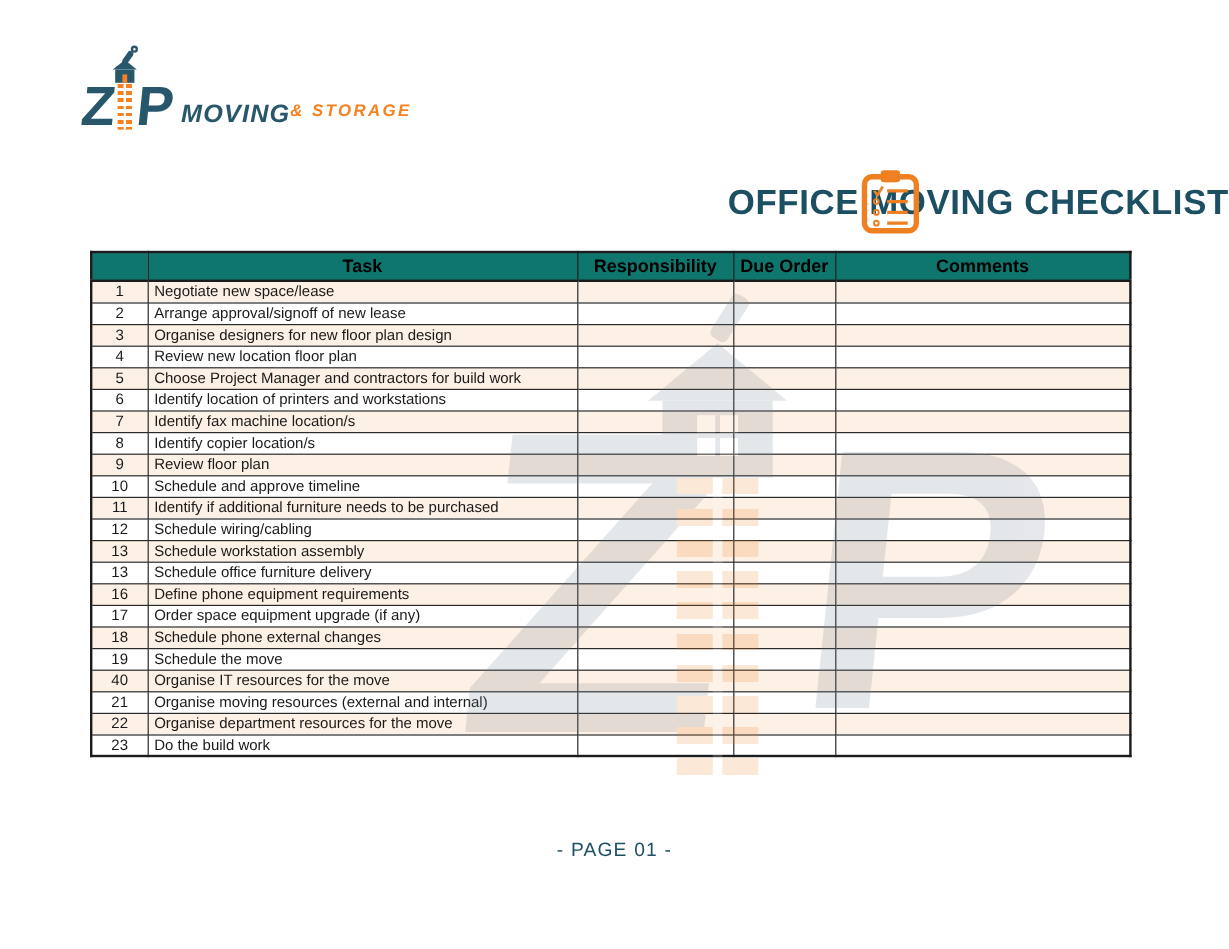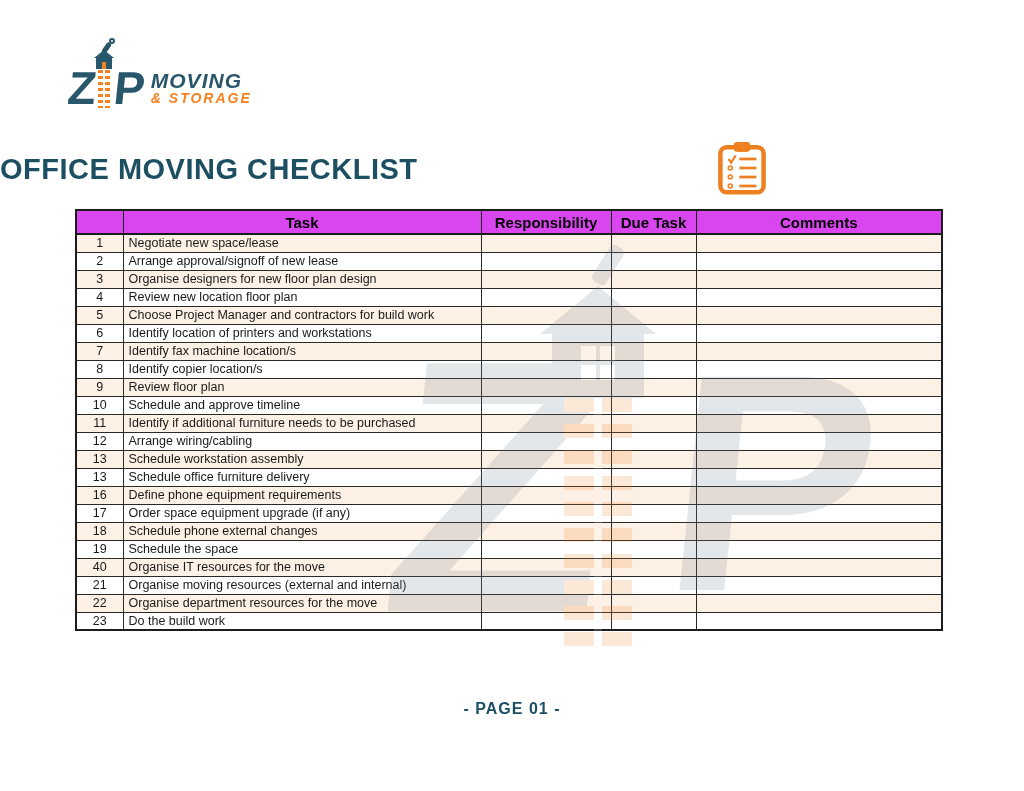--- a/index.html
+++ b/index.html
@@ -51,34 +51,34 @@
     background: #f58220;
   }
   .zip-teeth {
     position: absolute; left: 2px; top: 24px; width: 12px; height: 38px;
     background: repeating-linear-gradient(to bottom, #f58220 0 3px, #ffffff 3px 6px);
   }
   .zip-teeth:after {
     content: ""; position: absolute; left: 5px; top: 0; width: 2px; height: 100%;
     background: #ffffff;
   }
-  .logo-text { display: flex; flex-direction: column; margin-left: 8px; padding-bottom: 2px; }
+  .logo-text { display: flex; flex-direction: row; margin-left: 8px; padding-bottom: 2px; }
   .logo-moving {
     font-size: 21px; font-weight: 800; font-style: italic;
     color: #28566b; letter-spacing: 1px; line-height: 1.0;
   }
   .logo-storage {
     font-size: 14px; font-weight: 800; font-style: italic;
     color: #f58220; letter-spacing: 2px; line-height: 1.1;
   }
 
   
   .title-row { position: absolute; left: 0; top: 140px; width: 100%; height: 58px; }
   .page-title {
-    width: 100%; text-align: left;
+    width: 100%; text-align: right;
     font-size: 29px; font-weight: 800; color: #1d4f63;
     letter-spacing: 0.5px; line-height: 58px;
     font-family: "Liberation Sans", sans-serif;
   }
   .title-icon {
     position: absolute; left: calc(50% + 203px); top: 0;
     width: 54px; height: 56px;
   }
 
   
@@ -88,21 +88,21 @@
     border: 2px solid #1c1c1c;
   }
   col.c-num { width: 47px; }
   col.c-task { width: 358px; }
   col.c-resp { width: 130px; }
   col.c-due { width: 85px; }
   col.c-com { width: 246px; }
   .checklist th {
     border: 1px solid #1c1c1c; border-bottom: 2px solid #1c1c1c;
     height: 24px; font-size: 15px; font-weight: 700; color: #000;
-    text-align: center; background: #d946ef;
+    text-align: center; background: #0f766e;
   }
   .checklist td {
     border: 1px solid #2a2a2a;
     height: 18px; font-size: 12.5px; color: #1a1a1a;
     padding: 1px 5px; overflow: hidden; white-space: nowrap;
     background: #ffffff;
   }
   .checklist td.num { text-align: center; padding: 1px 2px; }
   .checklist tbody tr:nth-child(odd) td { background: #fdf0e4; }
 
@@ -149,21 +149,21 @@
     background: repeating-linear-gradient(to bottom, #f08222 0 14px, transparent 14px 26px);
   }
   .wm-teeth:after {
     content: ""; position: absolute; left: 30px; top: 0; width: 8px; height: 100%;
     background: #ffffff;
   }
 
   
   .page-footer {
     position: absolute; left: 0; top: 700px; width: 100%;
-    text-align: center; font-size: 16px; font-weight: 700;
+    text-align: center; font-size: 16px; font-weight: 400;
     color: #1d4f63; letter-spacing: 1px;
   }
 </style>
 </head>
 <body>
 
 <div class="logo">
   <span class="logo-letter">Z</span>
   <span class="logo-mid">
     <span class="zip-pull"></span>
@@ -206,21 +206,21 @@
         <col class="c-task">
         <col class="c-resp">
         <col class="c-due">
         <col class="c-com">
     </colgroup>
     <thead>
       <tr>
         <th></th>
         <th>Task</th>
         <th>Responsibility</th>
-        <th>Due Task</th>
+        <th>Due Order</th>
         <th>Comments</th>
       </tr>
     </thead>
     <tbody>
 
     <tr>
         <td class="num">1</td>
         <td>Negotiate new space/lease</td>
         <td></td>
         <td></td>
@@ -291,21 +291,21 @@
       </tr>
         <tr>
         <td class="num">11</td>
         <td>Identify if additional furniture needs to be purchased</td>
         <td></td>
         <td></td>
         <td></td>
       </tr>
         <tr>
         <td class="num">12</td>
-        <td>Arrange wiring/cabling</td>
+        <td>Schedule wiring/cabling</td>
         <td></td>
         <td></td>
         <td></td>
       </tr>
         <tr>
         <td class="num">13</td>
         <td>Schedule workstation assembly</td>
         <td></td>
         <td></td>
         <td></td>
@@ -333,21 +333,21 @@
       </tr>
         <tr>
         <td class="num">18</td>
         <td>Schedule phone external changes</td>
         <td></td>
         <td></td>
         <td></td>
       </tr>
         <tr>
         <td class="num">19</td>
-        <td>Schedule the space</td>
+        <td>Schedule the move</td>
         <td></td>
         <td></td>
         <td></td>
       </tr>
         <tr>
         <td class="num">40</td>
         <td>Organise IT resources for the move</td>
         <td></td>
         <td></td>
         <td></td>

